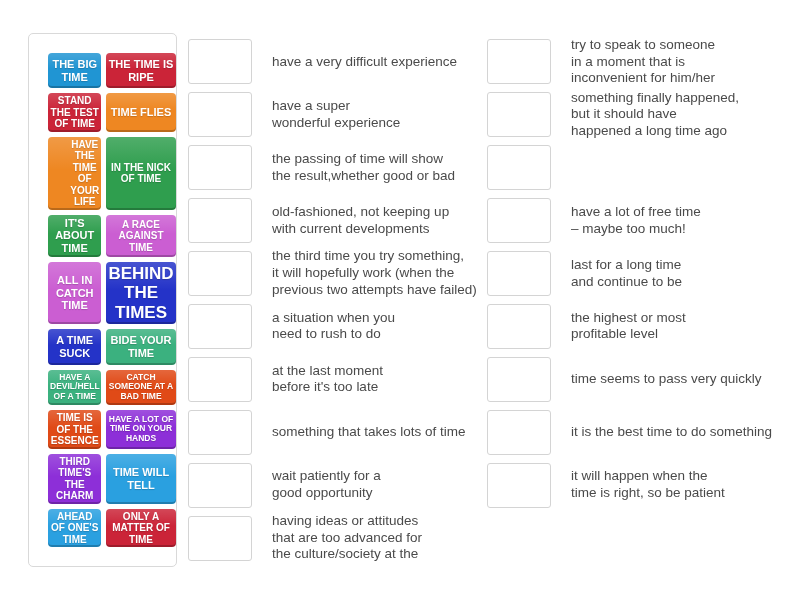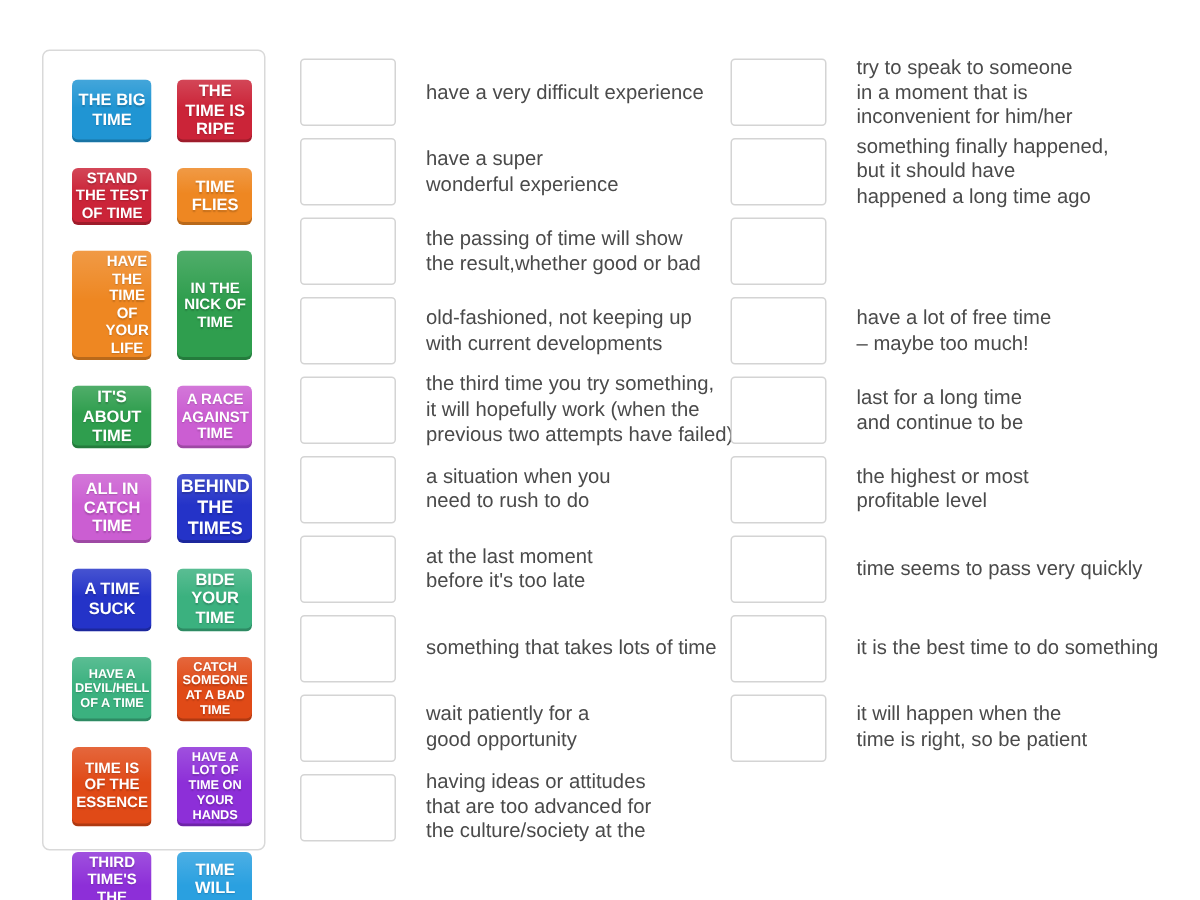--- a/index.html
+++ b/index.html
@@ -19,21 +19,21 @@
     width: 149px;
     height: 534px;
     box-sizing: border-box;
     background: #ffffff;
     border: 1px solid #d9d9d9;
     border-radius: 5px;
     padding: 19px;
     display: grid;
     grid-template-columns: 1fr 1fr;
     grid-template-rows: repeat(10, 1fr);
-    gap: 17px;
+    gap: 5px;
   }
   .tile {
     border-radius: 4px;
     color: #ffffff;
     font-weight: 700;
     display: flex;
     align-items: center;
     justify-content: center;
     text-align: center;
     padding: 2px;
@@ -49,21 +49,21 @@
   .defcol {
     position: absolute;
     top: 33px;
     height: 534px;
     box-sizing: border-box;
     padding: 5px 0;
     display: grid;
     grid-template-rows: repeat(10, 1fr);
     gap: 5px;
   }
-  #mid-col   { left: 200px; width: 292px; }
+  #mid-col   { left: 188px; width: 292px; }
   #right-col { left: 487px; width: 310px; }
   .defrow {
     display: flex;
     align-items: center;
     min-height: 0;
     gap: 11px;
   }
   .slot {
     width: 64px;
     height: 45px;
@@ -107,21 +107,21 @@
       <div class="tile" style="background-color: rgb(47, 158, 78);">
     <span class="tile-label" style="font-size: 11px;">IT'S ABOUT TIME</span>
   </div>
       <div class="tile" style="background-color: rgb(203, 94, 210);">
     <span class="tile-label" style="font-size: 10px;">A RACE AGAINST TIME</span>
   </div>
       <div class="tile" style="background-color: rgb(203, 94, 210);">
     <span class="tile-label" style="font-size: 11px;">ALL IN CATCH TIME</span>
   </div>
       <div class="tile" style="background-color: rgb(36, 51, 200);">
-    <span class="tile-label" style="font-size: 12px;">BEHIND THE TIMES</span>
+    <span class="tile-label" style="font-size: 17px;">BEHIND THE TIMES</span>
   </div>
       <div class="tile" style="background-color: rgb(36, 51, 200);">
     <span class="tile-label" style="font-size: 11px;">A TIME SUCK</span>
   </div>
       <div class="tile" style="background-color: rgb(59, 177, 127);">
     <span class="tile-label" style="font-size: 11px;">BIDE YOUR TIME</span>
   </div>
       <div class="tile" style="background-color: rgb(59, 177, 127);">
     <span class="tile-label" style="font-size: 8.5px;">HAVE A DEVIL/HELL OF A TIME</span>
   </div>

